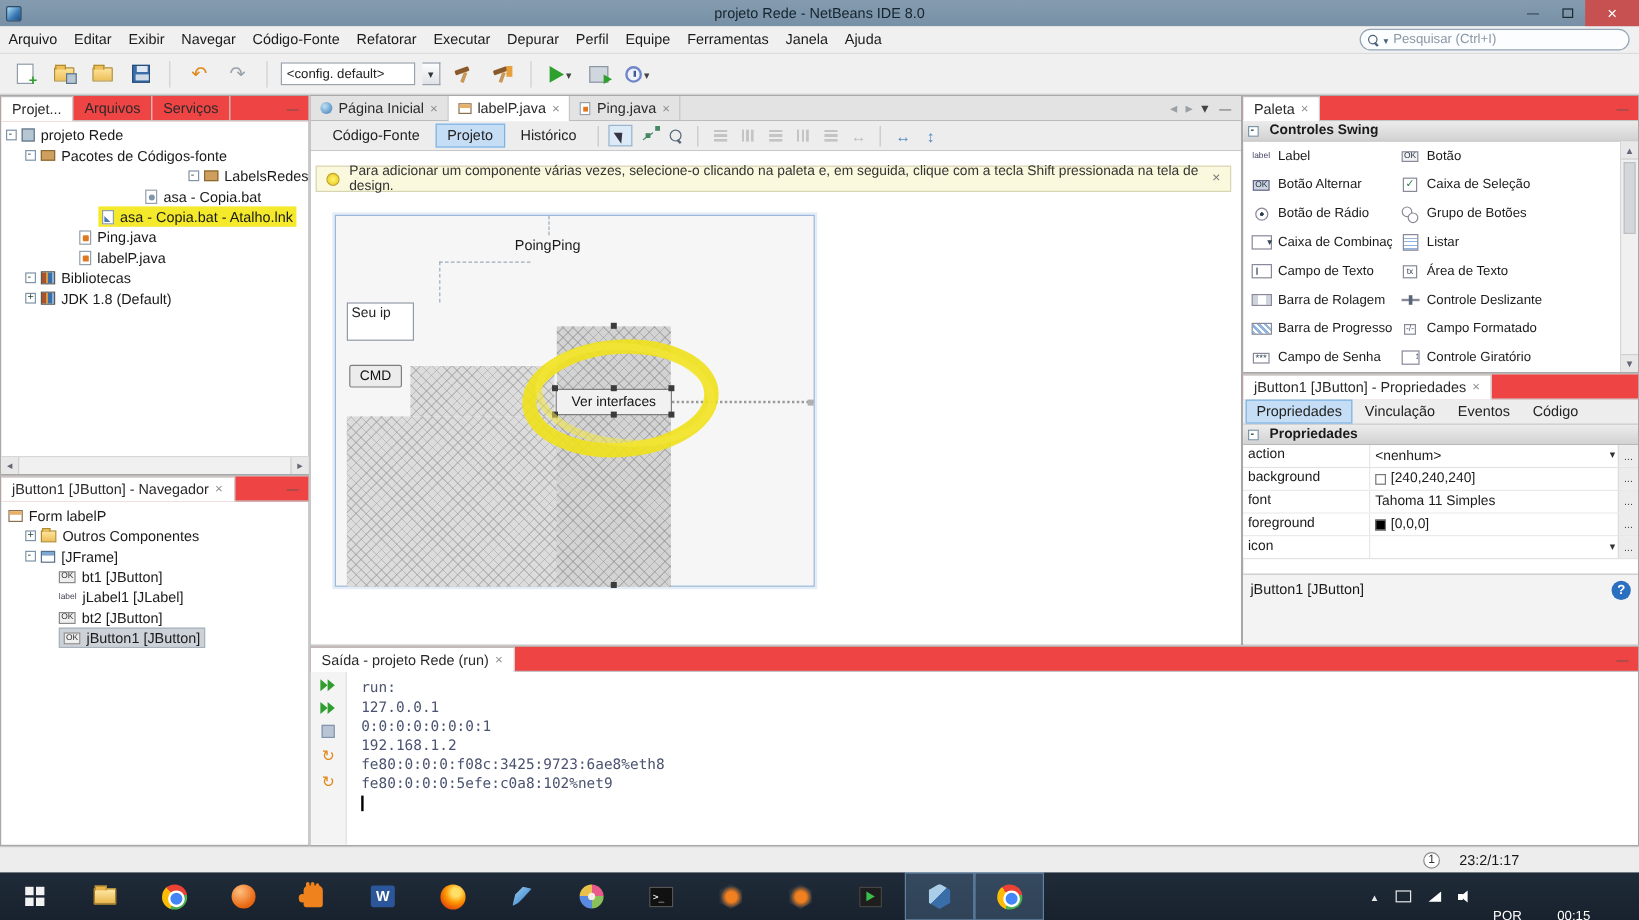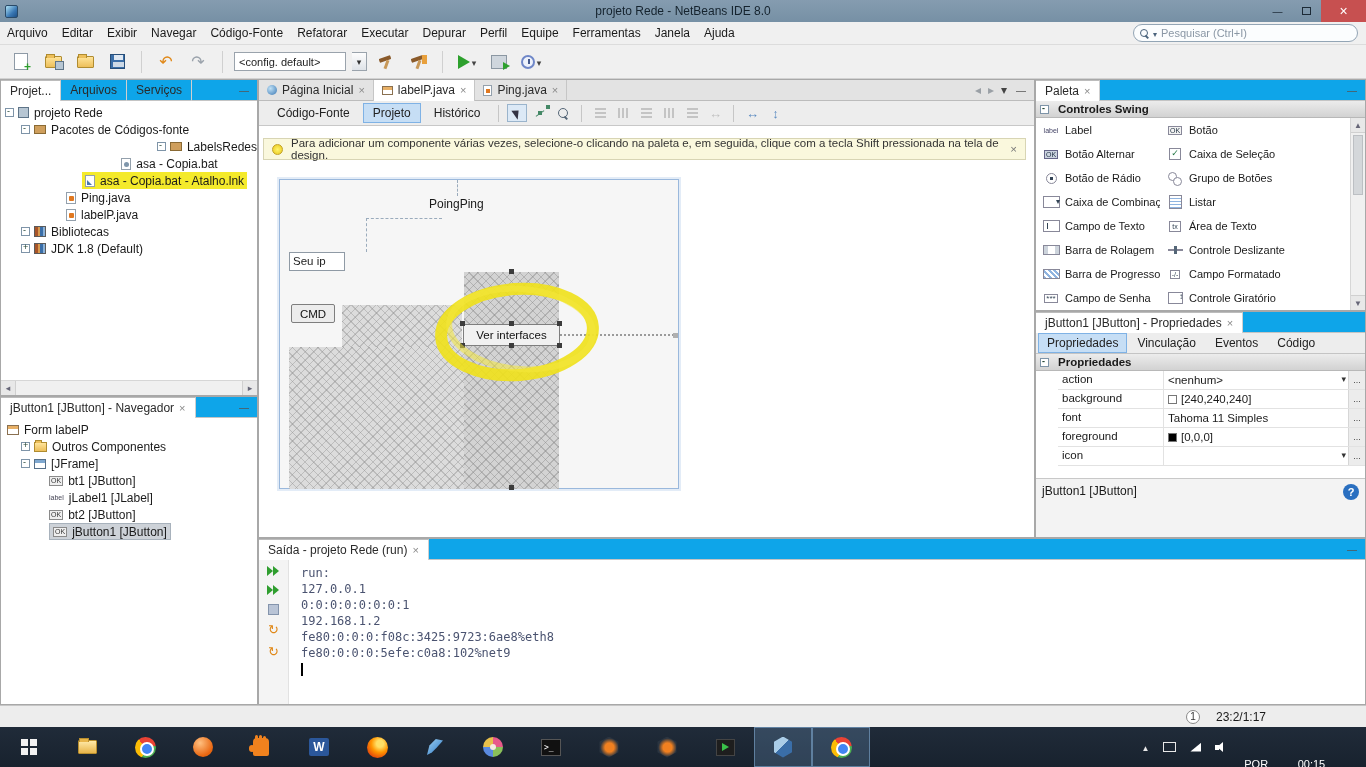--- a/index.html
+++ b/index.html
@@ -60,21 +60,21 @@
   .t-hammer.clean i{position:absolute;right:0;top:1px;width:5px;height:9px;background:#e8a03c;}
   .t-run{width:0;height:0;border-left:12px solid #2da02d;border-top:7px solid transparent;border-bottom:7px solid transparent;}
   .mini-dd::before{content:"▾";font-size:9px;color:#444;margin-left:2px;}
   .t-debug{position:relative;width:16px;height:14px;background:#cfd6dd;border:1px solid #8b97a2;}
   .t-debug::after{content:"";position:absolute;right:-4px;bottom:-2px;border-left:7px solid #2da02d;border-top:4px solid transparent;border-bottom:4px solid transparent;}
   .t-profile{width:14px;height:14px;border-radius:50%;border:2px solid #6f87c8;background:#eef2fb;position:relative;}
   .t-profile::before{content:"";position:absolute;left:5px;top:2px;width:2px;height:5px;background:#44598c;}
 
   
   .panel{position:absolute;background:#fff;border:1px solid #a8a8a8;}
-  .ptabs{height:21px;background:#0ea5e9;border-bottom:1px solid #c4c4c4;display:flex;align-items:center;}
+  .ptabs{height:21px;background:#ef4444;border-bottom:1px solid #c4c4c4;display:flex;align-items:center;}
   .ptab{padding:0 9px;height:21px;line-height:20px;color:#2a2a2a;border-right:1px solid #cfcfcf;display:flex;align-items:center;gap:5px;white-space:nowrap;}
   .ptab.active{background:#fff;border-top:1px solid #bcbcbc;}
   .tabx::before{content:"×";color:#8a8a8a;font-size:11px;}
   .minb{margin-left:auto;padding:0 8px;color:#555;}
   .minb::before{content:"—";font-size:10px;}
   .navsmall{display:flex;gap:7px;color:#9aa0a6;margin-left:auto;padding-right:6px;align-items:center;}
   .gL::before{content:"◂";} .gR::before{content:"▸";} .gD::before{content:"▾";color:#444;}
 
   
   .tree{padding-top:3px;overflow:hidden;}
@@ -153,21 +153,21 @@
   .hint-x::before{content:"×";}
 
   .form{position:absolute;left:20px;top:53px;width:400px;height:310px;background:#f6f6f6;
     border:1px solid #9ab8dc;box-shadow:0 0 0 2px #e3ecf7;}
   .dashv{position:absolute;border-left:1px dashed #9aabbc;width:0;}
   .dashh{position:absolute;border-top:1px dashed #9aabbc;height:0;}
   .zz{background:
       repeating-linear-gradient(45deg,rgba(140,140,140,.4) 0 1px,transparent 1px 6px),
       repeating-linear-gradient(-45deg,rgba(140,140,140,.4) 0 1px,transparent 1px 6px),#dcdcdc;}
   .design-label{position:absolute;left:149px;top:17px;font-size:12px;color:#1a1a1a;}
-  .design-field{position:absolute;left:9px;top:72px;width:56px;height:19px;background:#fff;border:1px solid #8f9aa5;
+  .design-field{position:absolute;left:9px;top:72px;width:56px;height:32px;background:#fff;border:1px solid #8f9aa5;
     font-size:11.5px;color:#222;padding:2px 3px;}
   .design-btn{position:absolute;display:flex;align-items:center;justify-content:center;
     background:#ececec;border:1px solid #7e7e7e;font-size:11.5px;color:#111;border-radius:2px;}
   .btn-cmd{left:11px;top:124px;width:44px;height:19px;}
   .btn-ver{left:183px;top:144px;width:97px;height:22px;background:#f1f1f1;z-index:4;}
   .zzA{position:absolute;left:62px;top:125px;width:120px;height:42px;z-index:1;}
   .zzCol{position:absolute;left:184px;top:92px;width:95px;height:217px;z-index:2;
      background:
       repeating-linear-gradient(45deg,rgba(130,130,130,.4) 0 1px,transparent 1px 6px),
       repeating-linear-gradient(-45deg,rgba(130,130,130,.4) 0 1px,transparent 1px 6px),#d3d3d3;}
@@ -206,21 +206,21 @@
   .pi-spinner::after{content:"↕";position:absolute;right:1px;top:1px;font-size:8px;color:#345;}
   .vscroll{position:absolute;right:0;top:38px;bottom:0;width:15px;background:#f0f0f0;border-left:1px solid #d6d6d6;display:flex;flex-direction:column;}
   .varrow{height:15px;display:flex;align-items:center;justify-content:center;font-size:8px;color:#667;background:#e8e8e8;border-bottom:1px solid #d0d0d0;}
   .varrow.down{margin-top:auto;border-top:1px solid #d0d0d0;border-bottom:none;}
   .vthumb{margin:2px;height:60px;background:#d4d7da;border:1px solid #bcbfc3;}
 
   
   .props-tabs{height:21px;background:#ededed;border-bottom:1px solid #c4c4c4;display:flex;align-items:flex-end;padding-left:2px;gap:1px;}
   .propTab{padding:2px 8px;color:#222;border:1px solid transparent;}
   .propTab.active{background:var(--selection-blue,#c6def5);border-color:#7fb2e5;}
-  .prow{display:grid;grid-template-columns:106px 1fr 17px;height:19px;border-bottom:1px solid #e2e2e2;font-size:11.5px;margin-left:22px;}
+  .prow{display:grid;grid-template-columns:106px 1fr 17px;height:19px;border-bottom:1px solid #e2e2e2;font-size:11.5px;}
   .pname{padding:2px 4px;border-right:1px solid #e2e2e2;color:#1a1a1a;background:#fff;white-space:nowrap;overflow:hidden;}
   .pvalue{display:flex;align-items:center;gap:4px;padding:0 4px;background:#fff;position:relative;color:#1a1a1a;}
   .vdrop{position:absolute;right:2px;top:3px;font-size:9px;color:#333;}
   .vdrop::before{content:"▾";}
   .swatch{width:9px;height:9px;border:1px solid #777;flex:none;}
   .swatch.white{background:#fff;} .swatch.black{background:#000;}
   .dots{background:#ececec;border-left:1px solid #d6d6d6;display:flex;align-items:center;justify-content:center;color:#444;font-size:9px;}
   .dots::before{content:"...";letter-spacing:0;}
   .props-footer{position:absolute;left:0;bottom:0;right:0;height:59px;background:#f3f3f3;border-top:1px solid #c8c8c8;padding:5px 6px;}
   .props-footer .comp{color:#1a1a1a;}

